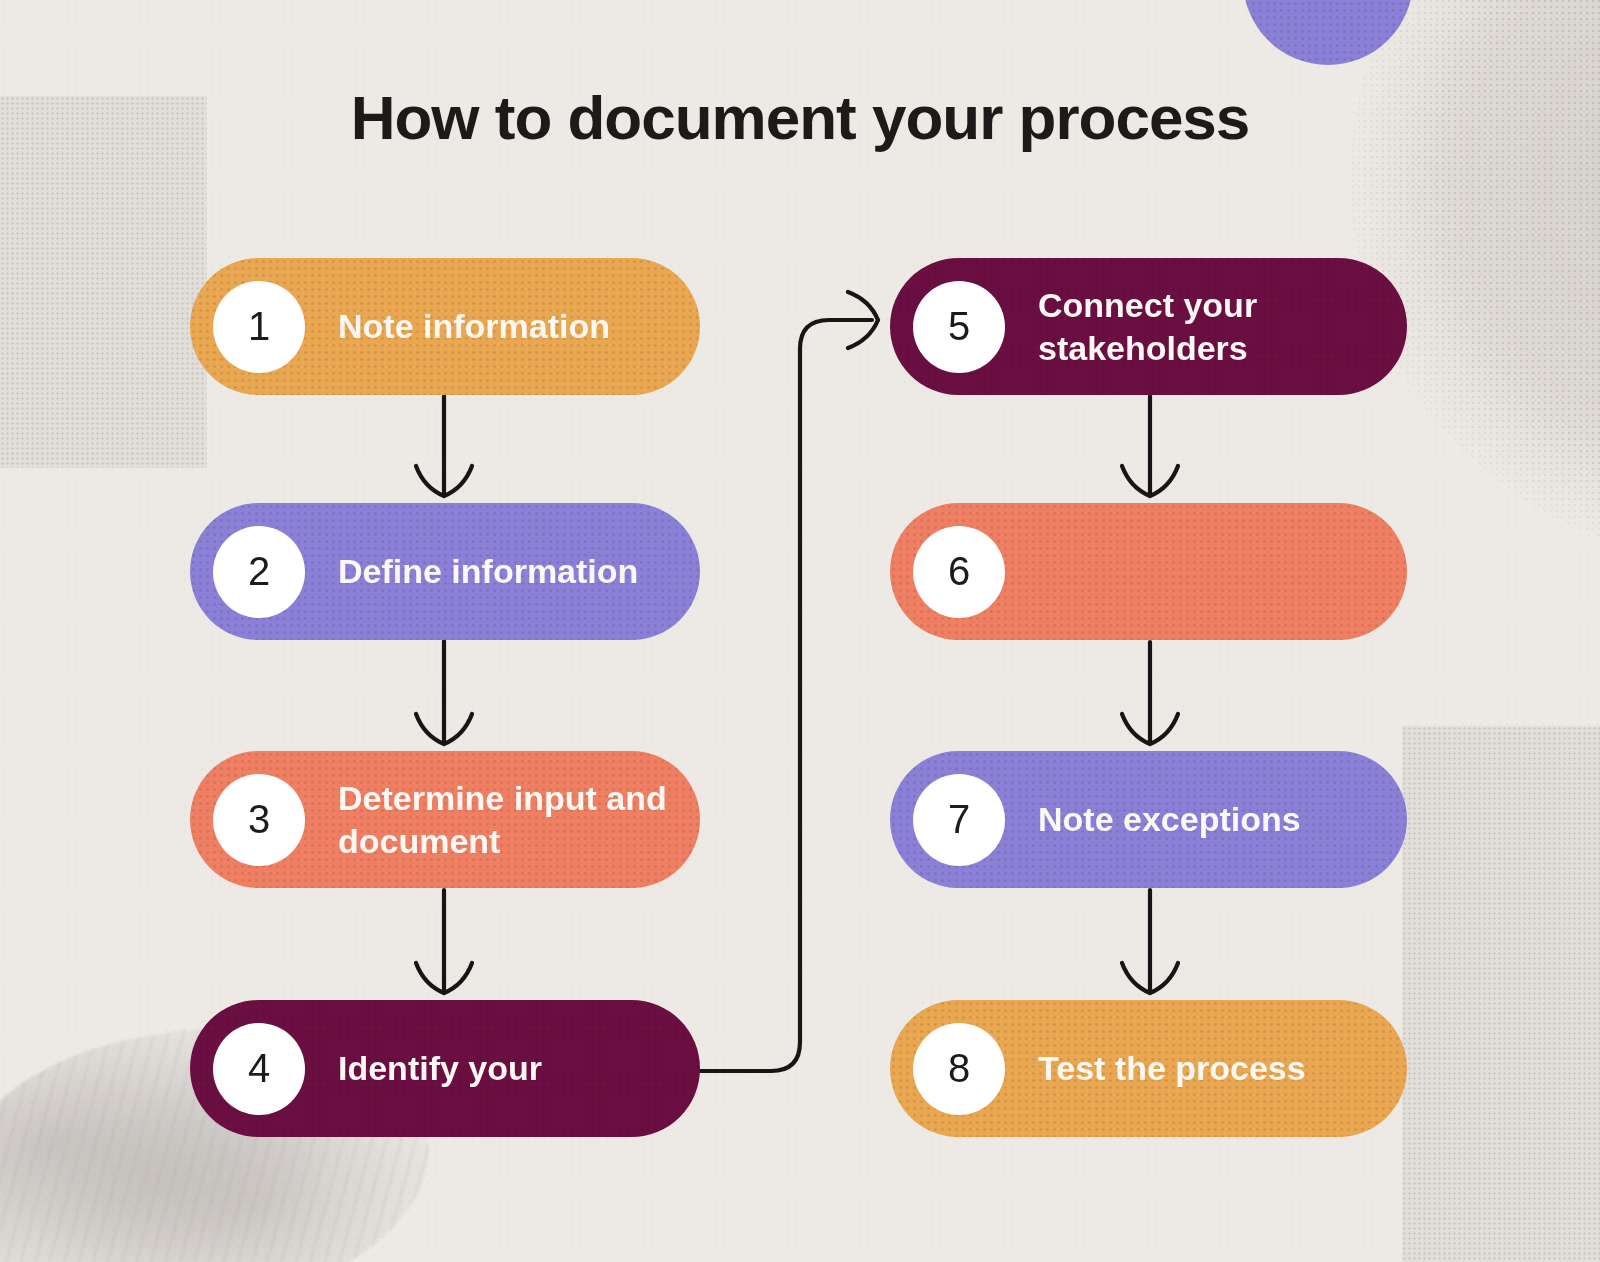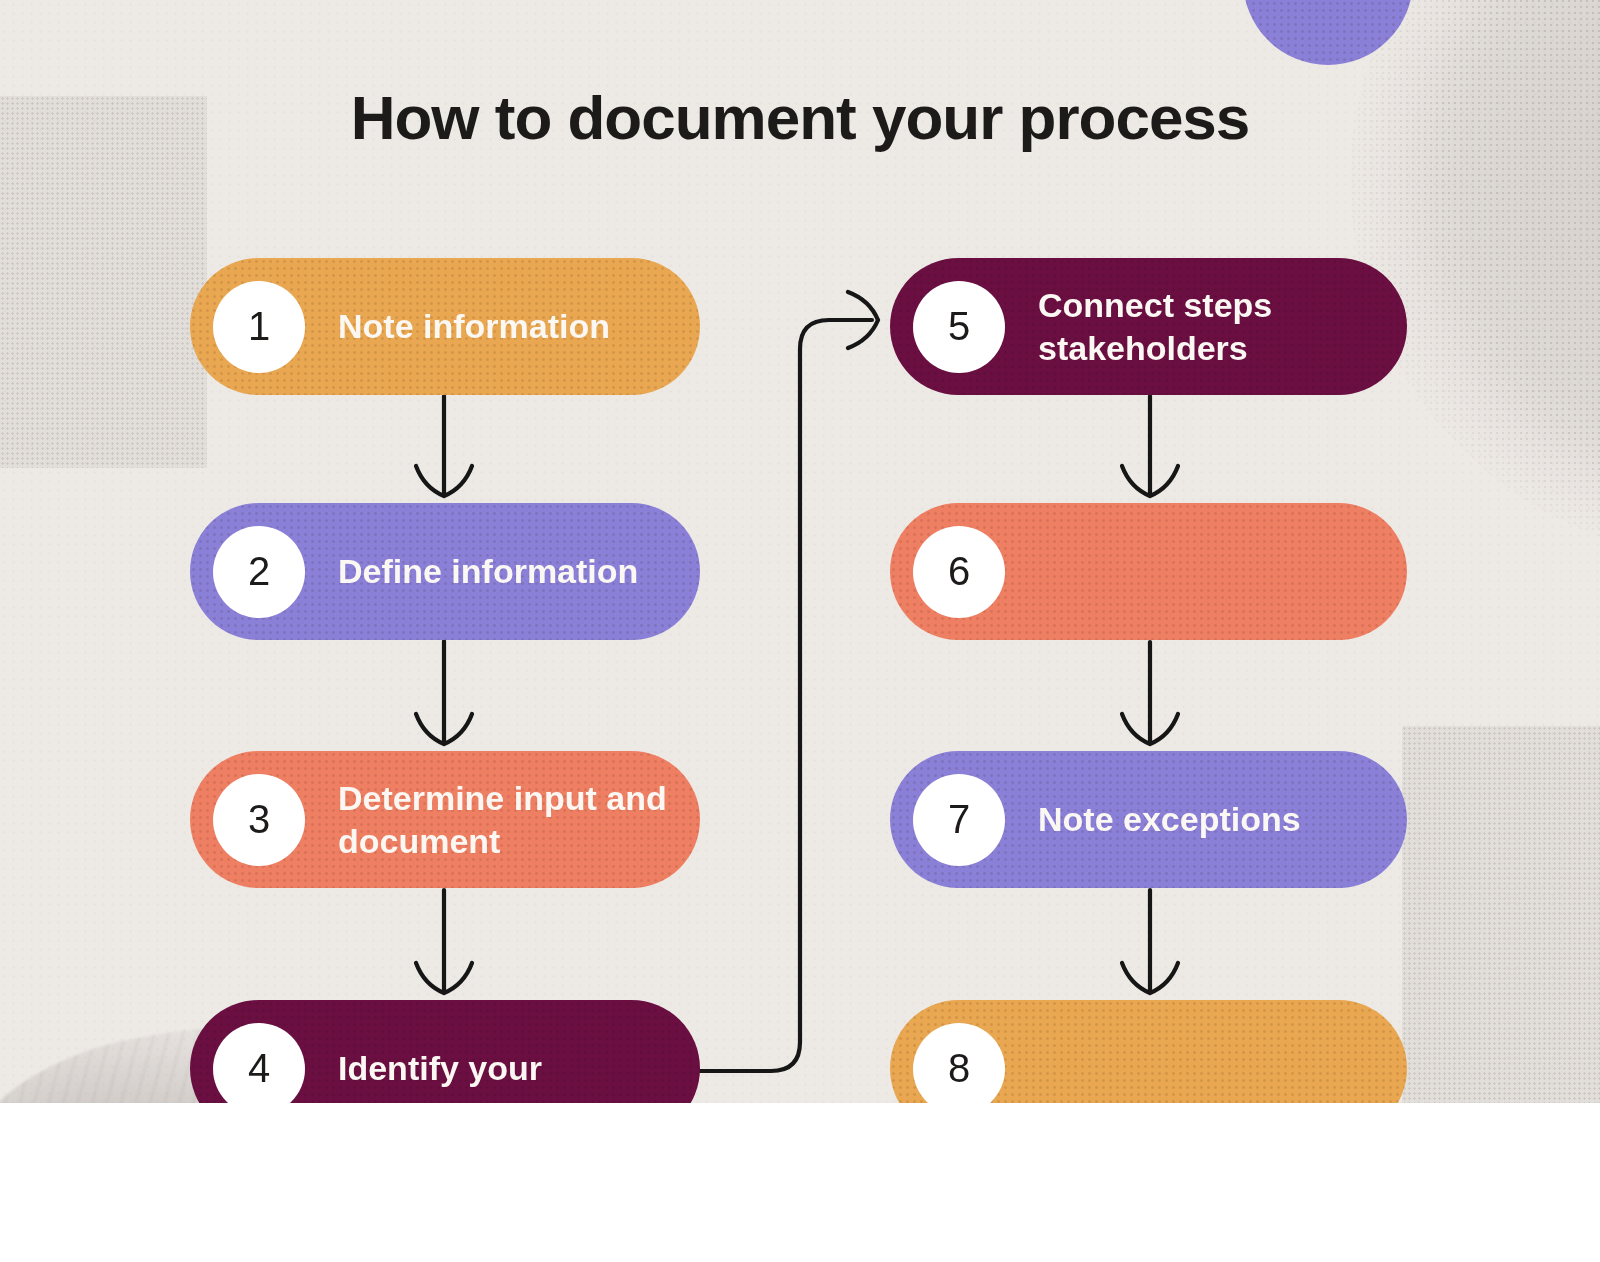--- a/index.html
+++ b/index.html
@@ -1,21 +1,21 @@
 <!DOCTYPE html>
 <html><head>
 <meta charset="utf-8">
 <style>
   html, body { margin: 0; padding: 0; }
   body { font-family: "Liberation Sans", "DejaVu Sans", sans-serif; }
 
   .canvas {
     position: relative;
     width: 1600px;
-    height: 1103px;
+    height: 1262px;
     background-color: #EDE9E5;
     background-image: radial-gradient(rgba(140,130,120,0.055) 1px, transparent 1.3px);
     background-size: 9px 9px;
     overflow: hidden;
   }
 
   
   .decor { position: absolute; pointer-events: none; }
 
   .texture-block {
@@ -177,35 +177,36 @@
     <div class="num-circle">
       <span>4</span>
     </div>
     <div class="pill-label">Identify your</div>
   </div>
 
   <div class="pill col-right row-1 dotted" style="background-color: rgb(107, 15, 66);">
     <div class="num-circle">
       <span>5</span>
     </div>
-    <div class="pill-label">Connect steps stakeholders</div>
+    <div class="pill-label">Connect your stakeholders</div>
   </div>
 
   <div class="pill col-right row-2 dotted" style="background-color: rgb(239, 127, 99);">
     <div class="num-circle">
       <span>6</span>
     </div>
   </div>
 
   <div class="pill col-right row-3 dotted" style="background-color: rgb(139, 128, 216);">
     <div class="num-circle">
       <span>7</span>
     </div>
     <div class="pill-label">Note exceptions</div>
   </div>
 
   <div class="pill col-right row-4 dotted" style="background-color: rgb(232, 167, 80);">
     <div class="num-circle">
       <span>8</span>
     </div>
+    <div class="pill-label">Test the process</div>
   </div>
 
 </div>
 
 </body></html>

